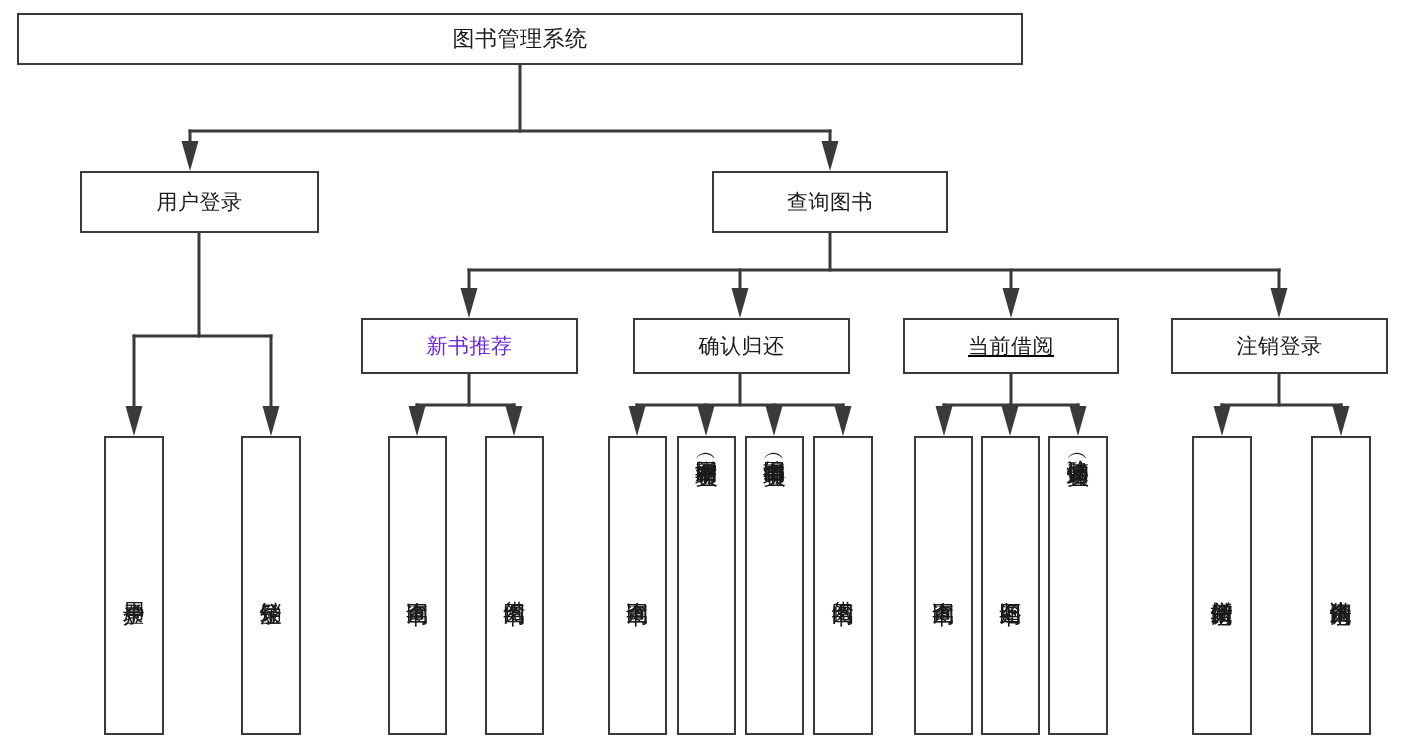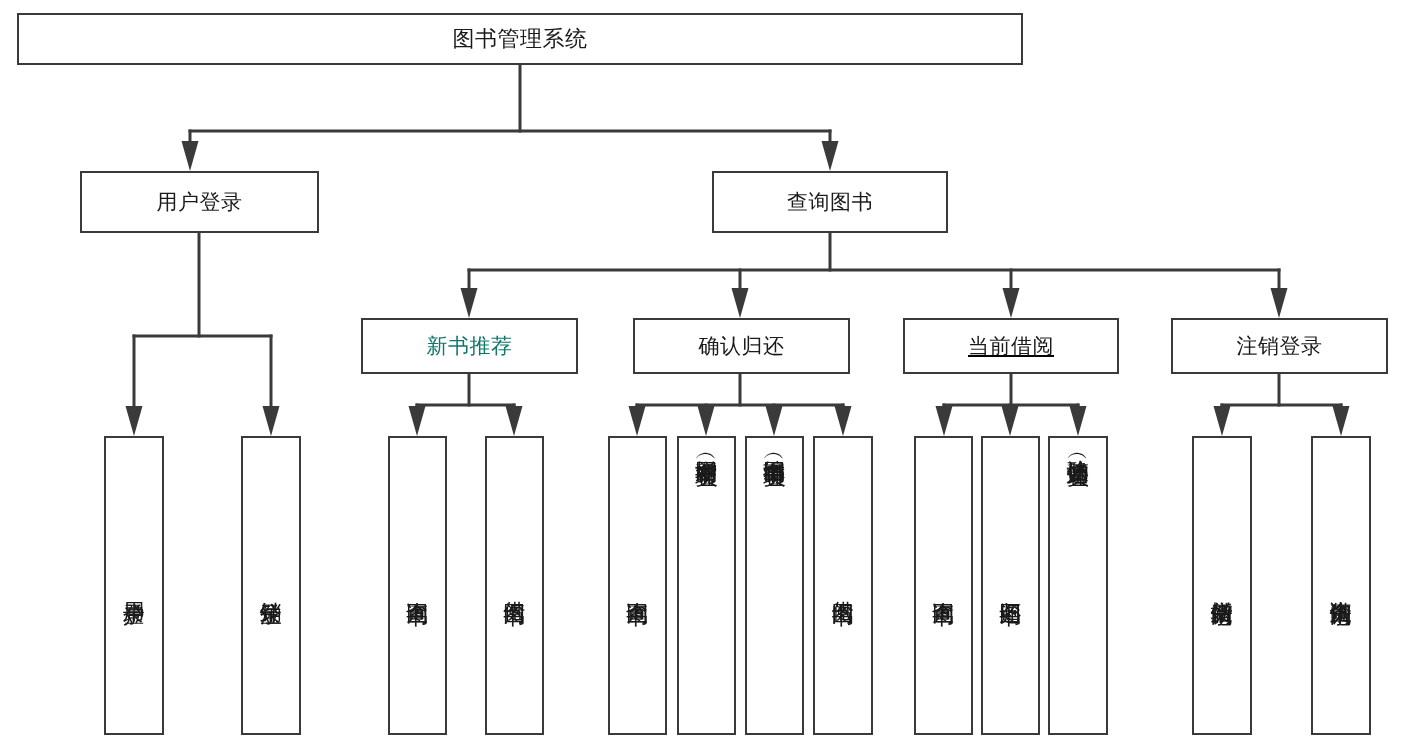--- a/index.html
+++ b/index.html
@@ -149,21 +149,21 @@
       <div class="node-box node-h node-root" style="left: 17px; top: 13px; width: 1006px; height: 52px; border-color: rgb(58, 58, 58);">
         <span class="node-label" style="color: rgb(26, 26, 26);">图书管理系统</span>
       </div>
       <div class="node-box node-h" style="left: 80px; top: 171px; width: 239px; height: 62px; border-color: rgb(58, 58, 58);">
         <span class="node-label" style="color: rgb(26, 26, 26);">用户登录</span>
       </div>
       <div class="node-box node-h" style="left: 712px; top: 171px; width: 236px; height: 62px; border-color: rgb(58, 58, 58);">
         <span class="node-label" style="color: rgb(26, 26, 26);">查询图书</span>
       </div>
       <div class="node-box node-h" style="left: 361px; top: 318px; width: 217px; height: 56px; border-color: rgb(58, 58, 58);">
-        <span class="node-label" style="color: #0f766e;">新书推荐</span>
+        <span class="node-label" style="color: #6d28d9;">新书推荐</span>
       </div>
       <div class="node-box node-h" style="left: 633px; top: 318px; width: 217px; height: 56px; border-color: rgb(58, 58, 58);">
         <span class="node-label" style="color: rgb(26, 26, 26);">确认归还</span>
       </div>
       <div class="node-box node-h" style="left: 903px; top: 318px; width: 216px; height: 56px; border-color: rgb(58, 58, 58); text-decoration: underline;">
         <span class="node-label" style="color: rgb(26, 26, 26);">当前借阅</span>
       </div>
       <div class="node-box node-h" style="left: 1171px; top: 318px; width: 217px; height: 56px; border-color: rgb(58, 58, 58);">
         <span class="node-label" style="color: rgb(26, 26, 26);">注销登录</span>
       </div>

